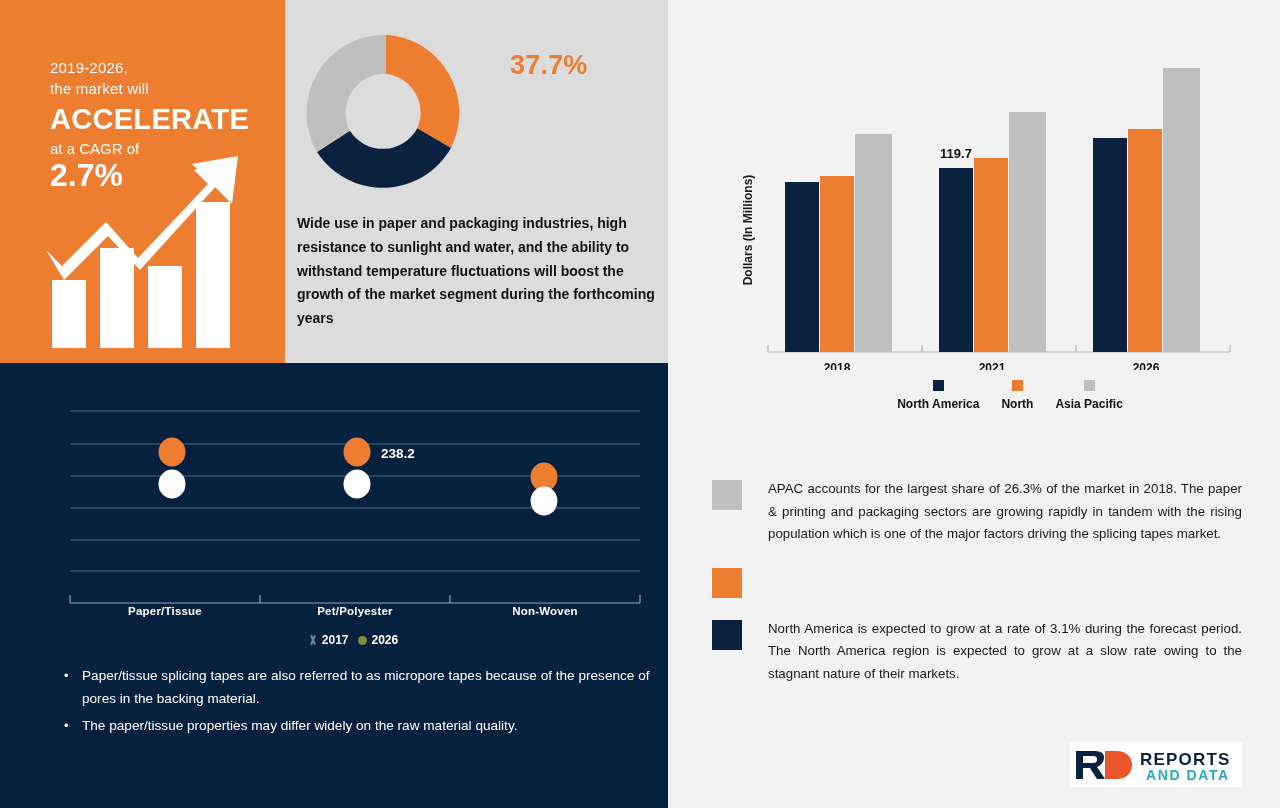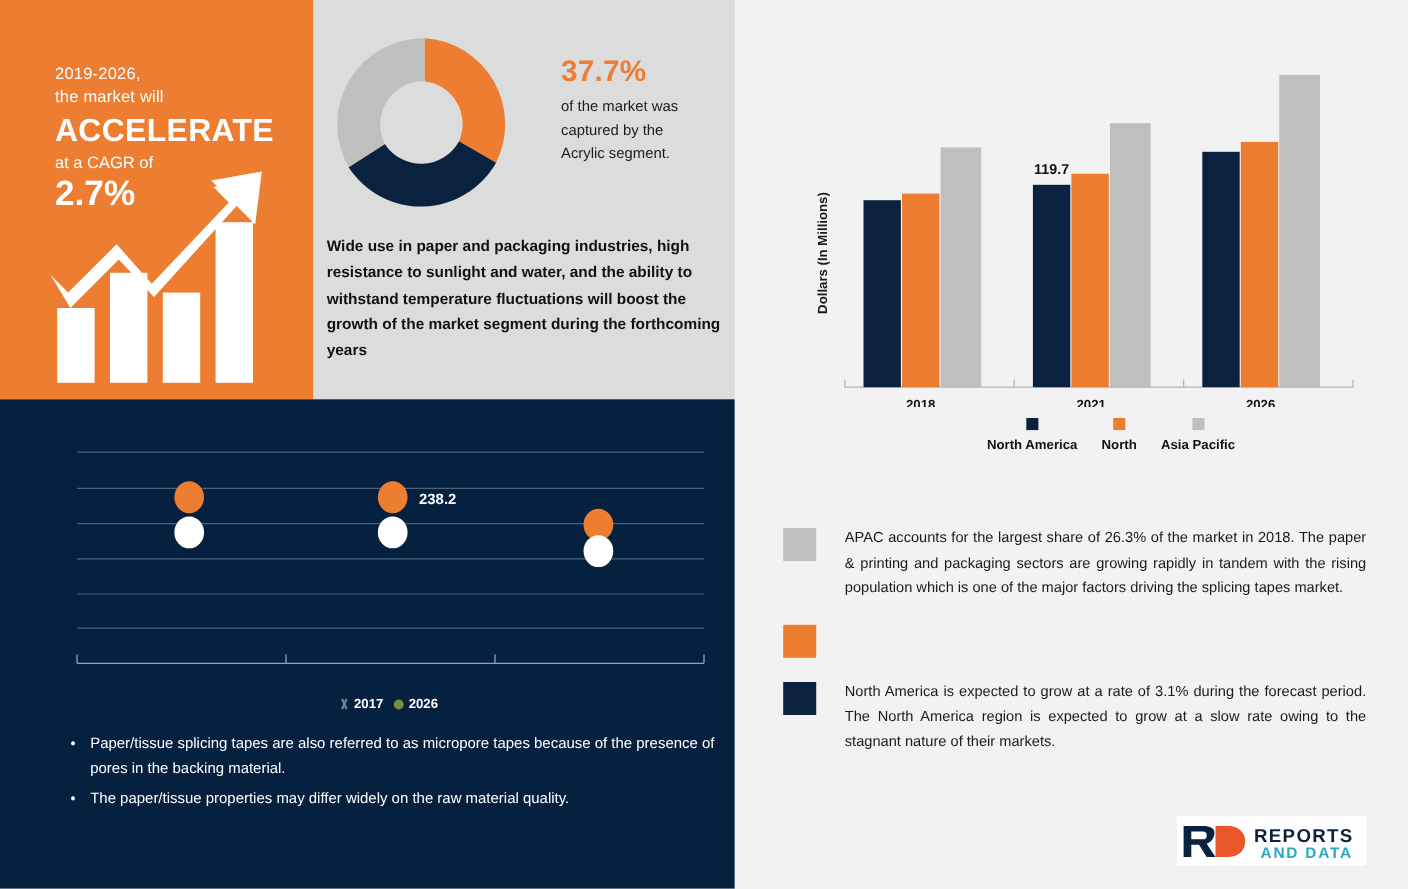--- a/index.html
+++ b/index.html
@@ -134,21 +134,20 @@
 
         <path d="M50 6 A44 44 0 0 1 86.5 69.6 L67.6 58.6 A22 22 0 0 0 50 28 Z" fill="#ED7D31"></path>
 
         <path d="M86.5 69.6 A44 44 0 0 1 11.2 71.9 L29.7 60.0 A22 22 0 0 0 67.6 58.6 Z" fill="#0A2240"></path>
 
         <path d="M11.2 71.9 A44 44 0 0 1 50 6 L50 28 A22 22 0 0 0 29.7 60.0 Z" fill="#BFBFBF"></path>
       </svg>
     </div>
     <div class="donut-side">
       <div class="donut-pct">37.7%</div>
-      <div class="donut-desc">of the market was captured by the Acrylic segment.</div>
     </div>
     <div class="donut-para">Wide use in paper and packaging industries, high resistance to sunlight and water, and the ability to withstand temperature fluctuations will boost the growth of the market segment during the forthcoming years</div>
   </div>
 
   <div class="panel-dot"></div>
 
   <svg style="position:absolute; left:0; top:363px; width:668px; height:260px;" viewBox="0 0 668 260">
 
     <line x1="70" y1="48" x2="640" y2="48" stroke="#4a6480" stroke-width="1.1"></line>
     <line x1="70" y1="81" x2="640" y2="81" stroke="#4a6480" stroke-width="1.1"></line>
@@ -168,20 +167,25 @@
 
     <ellipse cx="357" cy="89" rx="13.5" ry="14.5" fill="#ED7D31"></ellipse>
     <ellipse cx="357" cy="121" rx="13.5" ry="14.5" fill="#FFFFFF"></ellipse>
 
     <ellipse cx="544" cy="114" rx="13.5" ry="14.5" fill="#ED7D31"></ellipse>
     <ellipse cx="544" cy="138" rx="13.5" ry="14.5" fill="#FFFFFF"></ellipse>
 
     <text x="381" y="95" fill="#ffffff" font-family="Liberation Sans, sans-serif" font-size="13.5" font-weight="bold">238.2</text>
   </svg>
 
+  <div class="dot-xlabels">
+    <div class="dot-xlabel">Paper/Tissue</div>
+    <div class="dot-xlabel">Pet/Polyester</div>
+    <div class="dot-xlabel">Non-Woven</div>
+  </div>
 
   <div class="dot-legend">
     <div class="leg-item">
       <span class="leg-mark-x"></span>
       <span>2017</span>
     </div>
     <div class="leg-item">
       <span class="leg-mark-dot"></span>
       <span>2026</span>
     </div>

